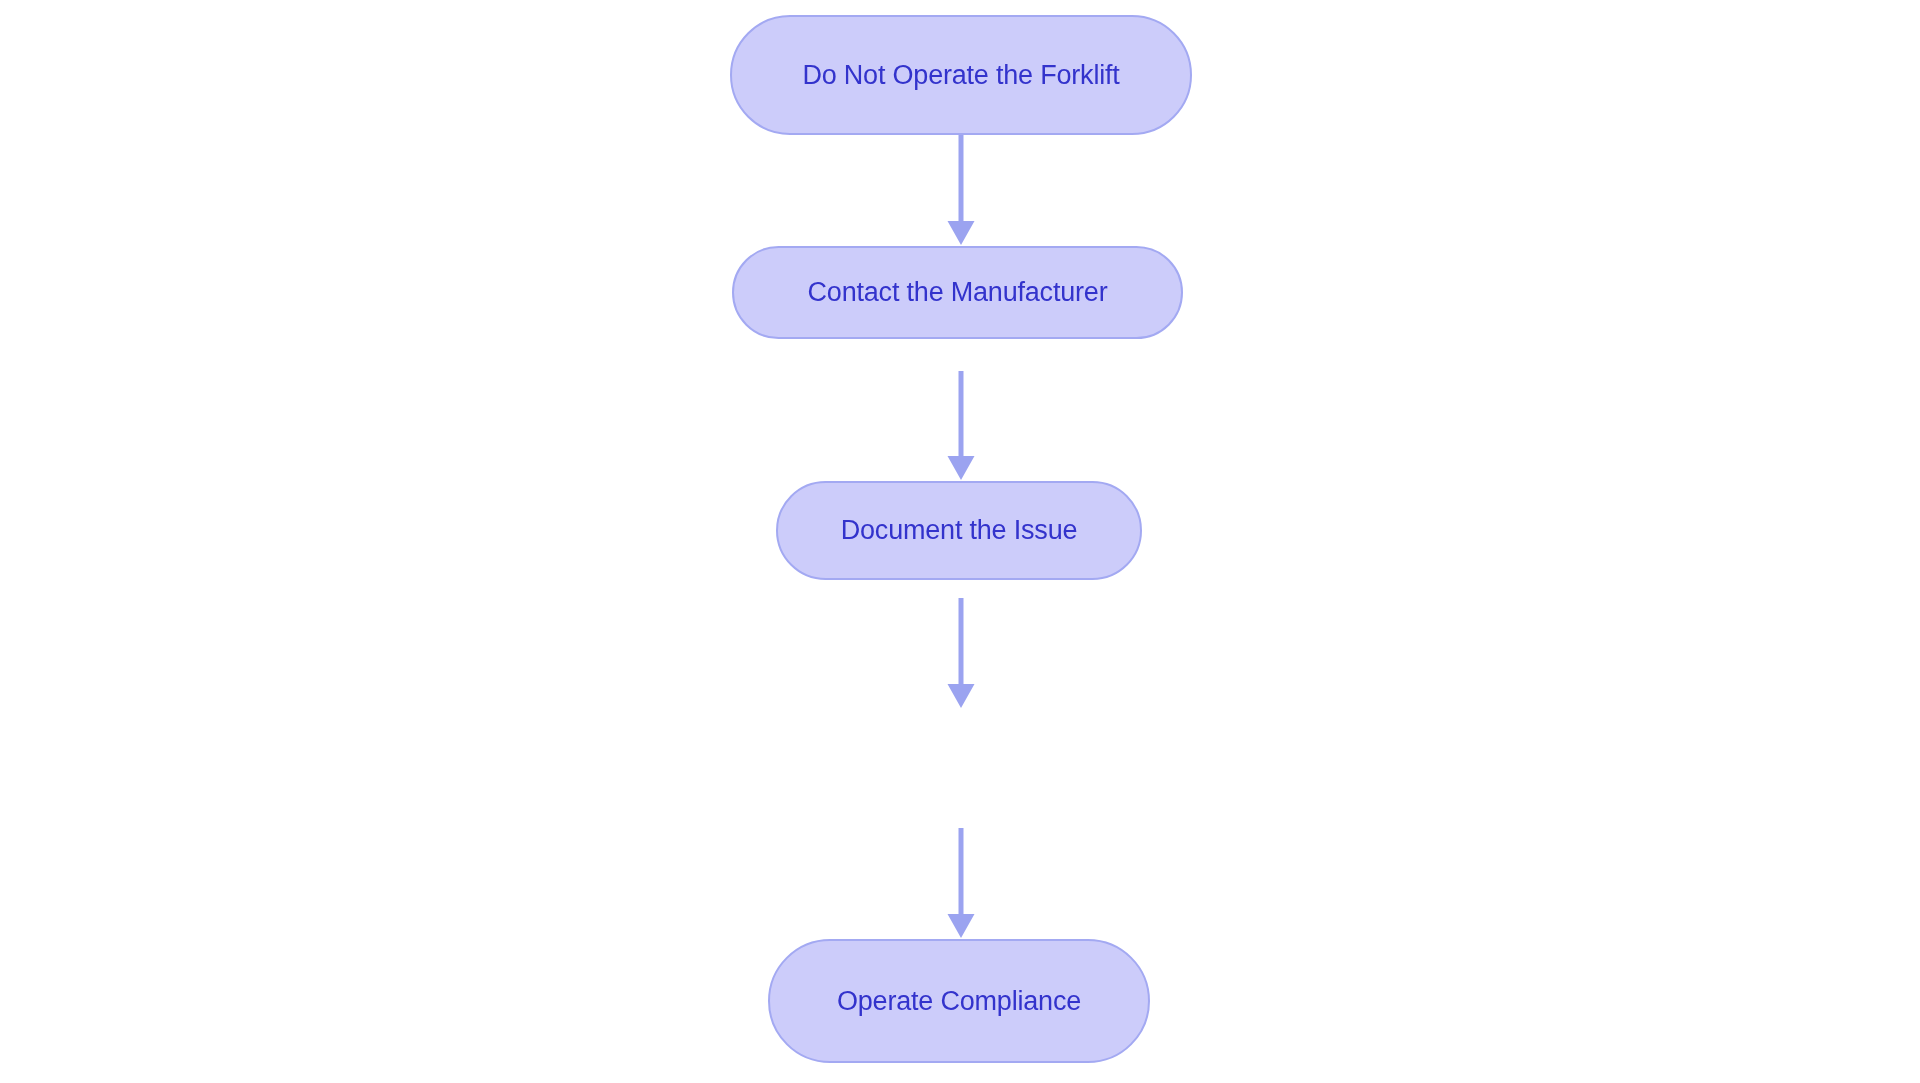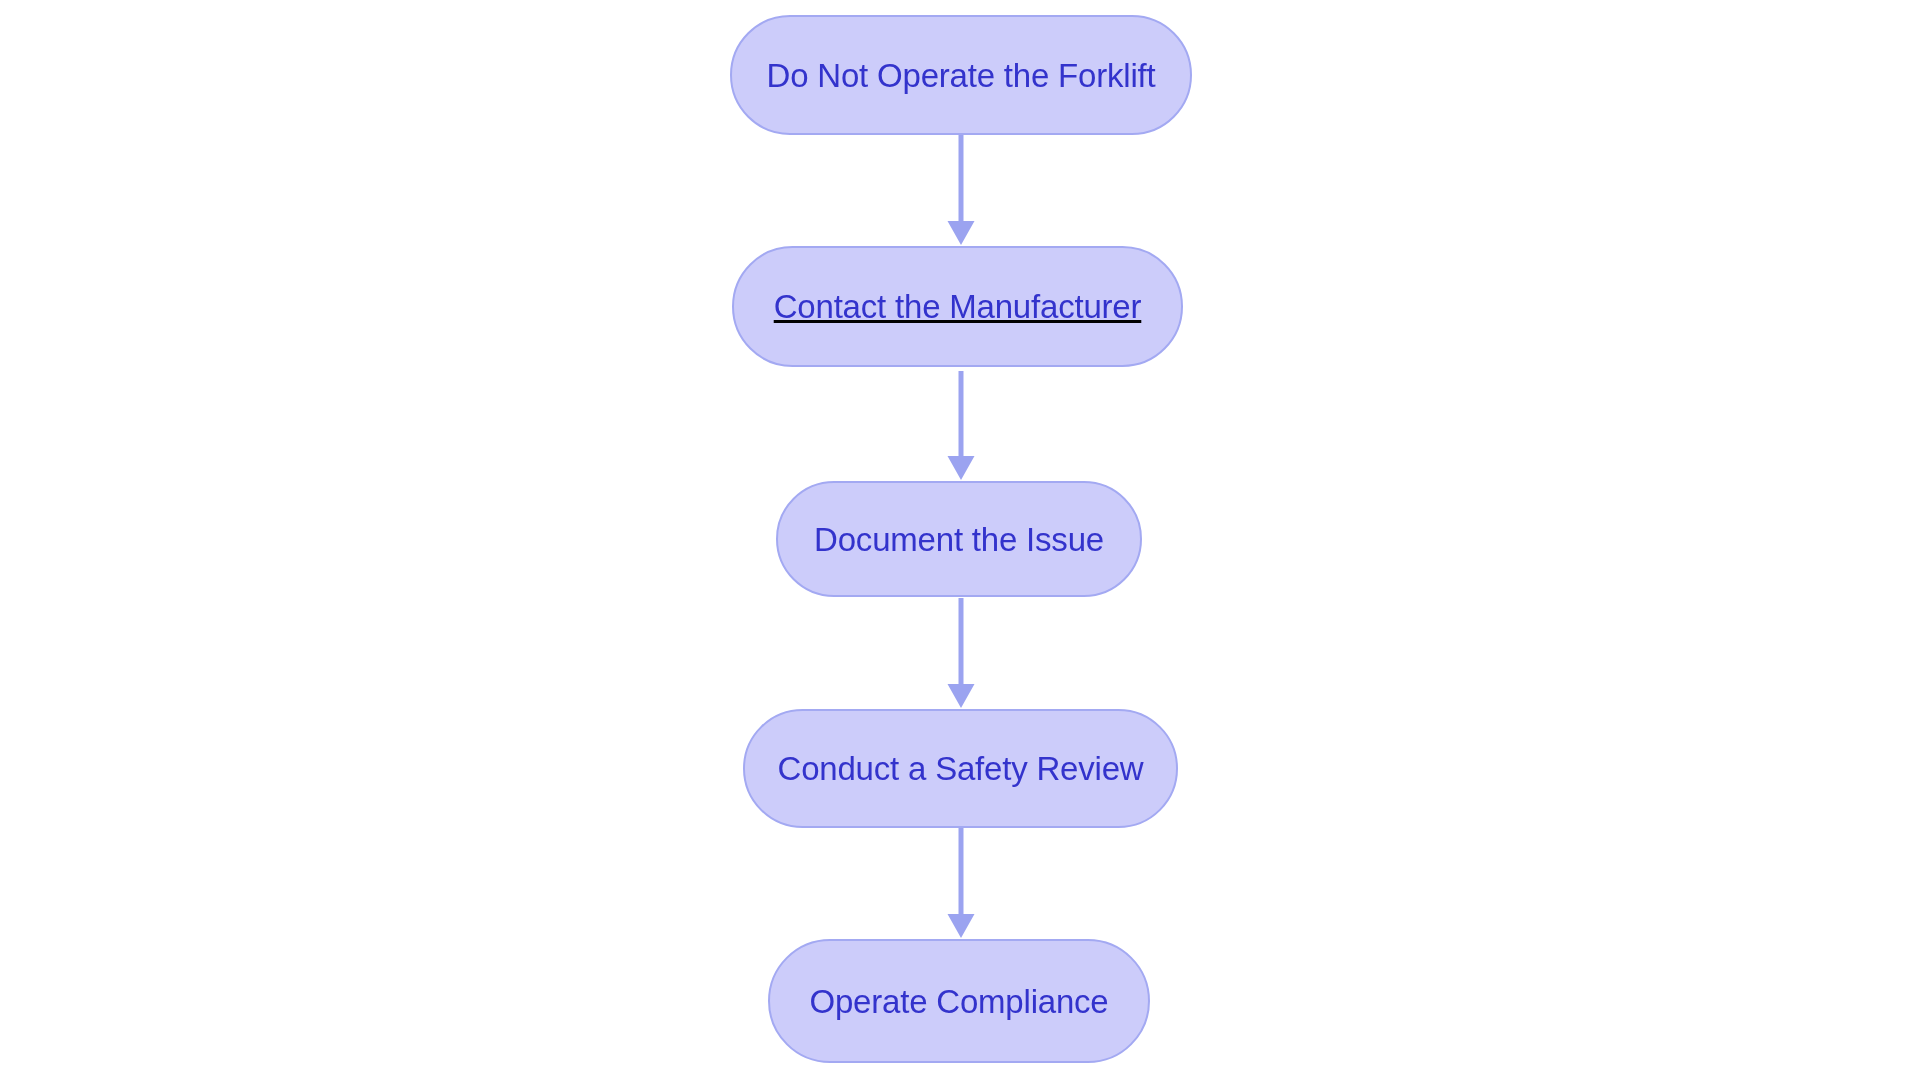--- a/index.html
+++ b/index.html
@@ -41,33 +41,33 @@
     justify-content: center;
     background: #ccccfa;
     border: 2px solid #a3a9f2;
     border-radius: 999px;
     z-index: 2;
   }
 
   .flow-node-label {
     color: #3333cc;
     font-family: "Liberation Sans", sans-serif;
-    font-size: 33px;
+    font-size: 27px;
     font-weight: 400;
     letter-spacing: -0.2px;
     line-height: 1;
     white-space: nowrap;
     text-align: left;
     user-select: none;
   }
 
   
   #node-do-not-operate      { left: 730px; top: 15px;   width: 462px; height: 120px; }
-  #node-contact-manufacturer{ left: 732px; top: 246px;  width: 451px; height: 121px; text-decoration: underline; }
-  #node-document-issue      { left: 776px; top: 481px;  width: 366px; height: 116px; }
+  #node-contact-manufacturer{ left: 732px; top: 246px;  width: 451px; height: 93px; }
+  #node-document-issue      { left: 776px; top: 481px;  width: 366px; height: 99px; }
   #node-conduct-safety      { left: 743px; top: 709px;  width: 435px; height: 119px; }
   #node-maintain-compliance { left: 768px; top: 939px;  width: 382px; height: 124px; }
 </style>
 </head>
 <body>
 
 <div id="flowchart-canvas">
 
   <svg id="connector-layer" viewBox="0 0 1920 1083" width="1920" height="1083" xmlns="http://www.w3.org/2000/svg">
 
@@ -97,21 +97,18 @@
   </div>
 
   <div class="flow-node" id="node-contact-manufacturer">
     <span class="flow-node-label">Contact the Manufacturer</span>
   </div>
 
   <div class="flow-node" id="node-document-issue">
     <span class="flow-node-label">Document the Issue</span>
   </div>
 
-  <div class="flow-node" id="node-conduct-safety">
-    <span class="flow-node-label">Conduct a Safety Review</span>
-  </div>
 
   <div class="flow-node" id="node-maintain-compliance">
     <span class="flow-node-label">Operate Compliance</span>
   </div>
 
 </div>
 
 </body></html>

